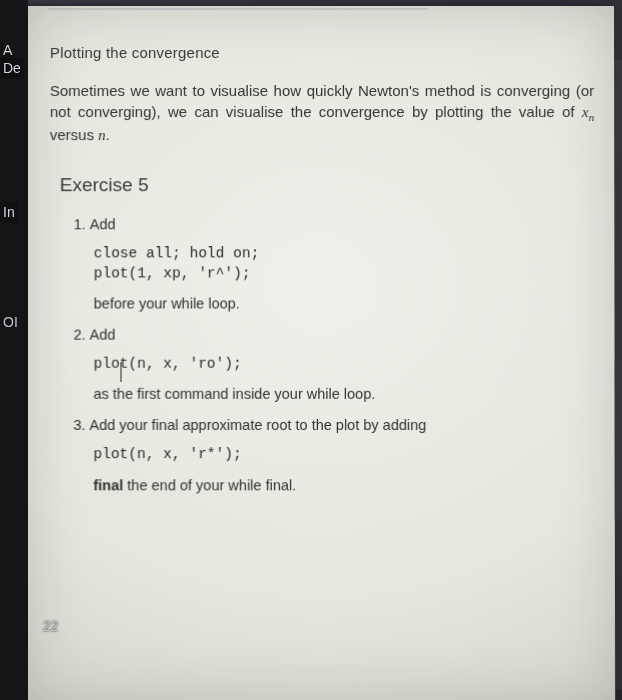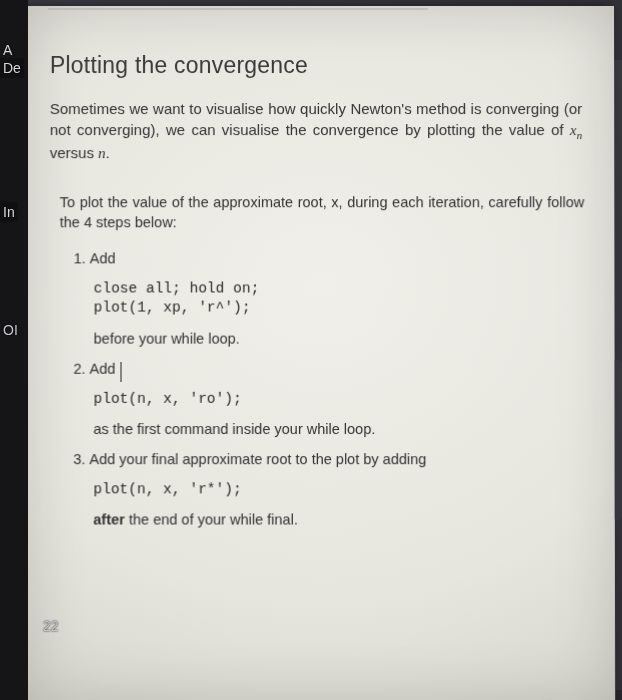--- a/index.html
+++ b/index.html
@@ -38,21 +38,21 @@
     position: absolute;
     left: 0;
     color: #d8d8dc;
     font-size: 14px;
     padding: 2px 3px;
     text-shadow: 0 0 2px #000;
   }
   .tag-a1 { top: 40px; }
   .tag-de { top: 58px; background: rgba(0,0,0,0.2); }
   .tag-in { top: 202px; background: rgba(0,0,0,0.2); }
-  .tag-oi { top: 320px; color:#c8c8cc; }
+  .tag-oi { top: 312px; color:#c8c8cc; }
   .tag-22 { top: 616px; color:#c8c8cc;margin-left:40px; }
   .doc-page {
     position: absolute;
     left: 28px;
     top: 6px;
     right: 8px;
     bottom: 0;
     background: radial-gradient(ellipse 140% 100% at 50% 40%, #f0efe9 0%, #e6e5de 45%, #cfcec6 80%, #b7b6ae 100%);
     box-shadow: inset 0 0 60px rgba(0,0,0,0.15), -4px 0 10px rgba(0,0,0,0.5);
     padding: 34px 20px 10px 22px;
@@ -64,31 +64,31 @@
   .top-bar-hint {
     position: absolute;
     top: -6px;
     left: 20px;
     width: 380px;
     height: 8px;
     border-bottom: 2px solid #9a99a0;
     opacity: 0.35;
   }
   h2.title {
-    font-size: 23px;
+    font-size: 15px;
     font-weight: 400;
     color: #3a3a3a;
-    margin: 12px 0 20px 0;
+    margin: 4px 0 20px 0;
     letter-spacing: 0.2px;
   }
   p.intro {
     font-size: 15px;
     line-height: 1.38;
     color: #353535;
-    margin: 0 12px 28px 0;
+    margin: 0 0 28px 0;
     text-align: justify;
   }
   .math-var {
     font-family: "Times New Roman", serif;
     font-style: italic;
   }
   .math-var sub {
     font-size: 0.75em;
     font-style: italic;
   }
@@ -175,39 +175,39 @@
 
   <div class="doc-page">
     <div class="top-bar-hint"></div>
 
     <h2 class="title">Plotting the convergence</h2>
 
     <p class="intro">
       <span>Sometimes we want to visualise how quickly Newton's method is converging (or not converging), we can visualise the convergence by plotting the value of </span><span class="math-var"><span>x</span><sub>n</sub></span><span> versus </span><span class="math-var">n</span><span>.</span>
     </p>
 
-
-    <p class="lead">To plot the value of the approximate root, x, during each iteration, carefully follow the 4 steps below:</p>
+    <h3 class="exercise">Exercise 5</h3>
+
 
     <ol class="steps">
       <li>
         <span>Add</span>
         <span class="code">close all; hold on;
 plot(1, xp, 'r^');</span>
         <span class="note">before your while loop.</span>
       </li>
       <li>
         <span>Add</span>
         <span class="code">plot(n, x, 'ro');</span>
         <span class="note">as the first command inside your while loop.</span>
       </li>
       <li>
         <span>Add your final approximate root to the plot by adding</span>
         <span class="code">plot(n, x, 'r*');</span>
-        <span class="note"><b>after</b><span> the end of your while final.</span></span>
+        <span class="note"><b>final</b><span> the end of your while final.</span></span>
       </li>
     </ol>
   </div>
 
   <div class="cursor-bar"></div>
 
   <div class="right-scroll-track">
     <div class="right-scroll-thumb"></div>
   </div>
 

